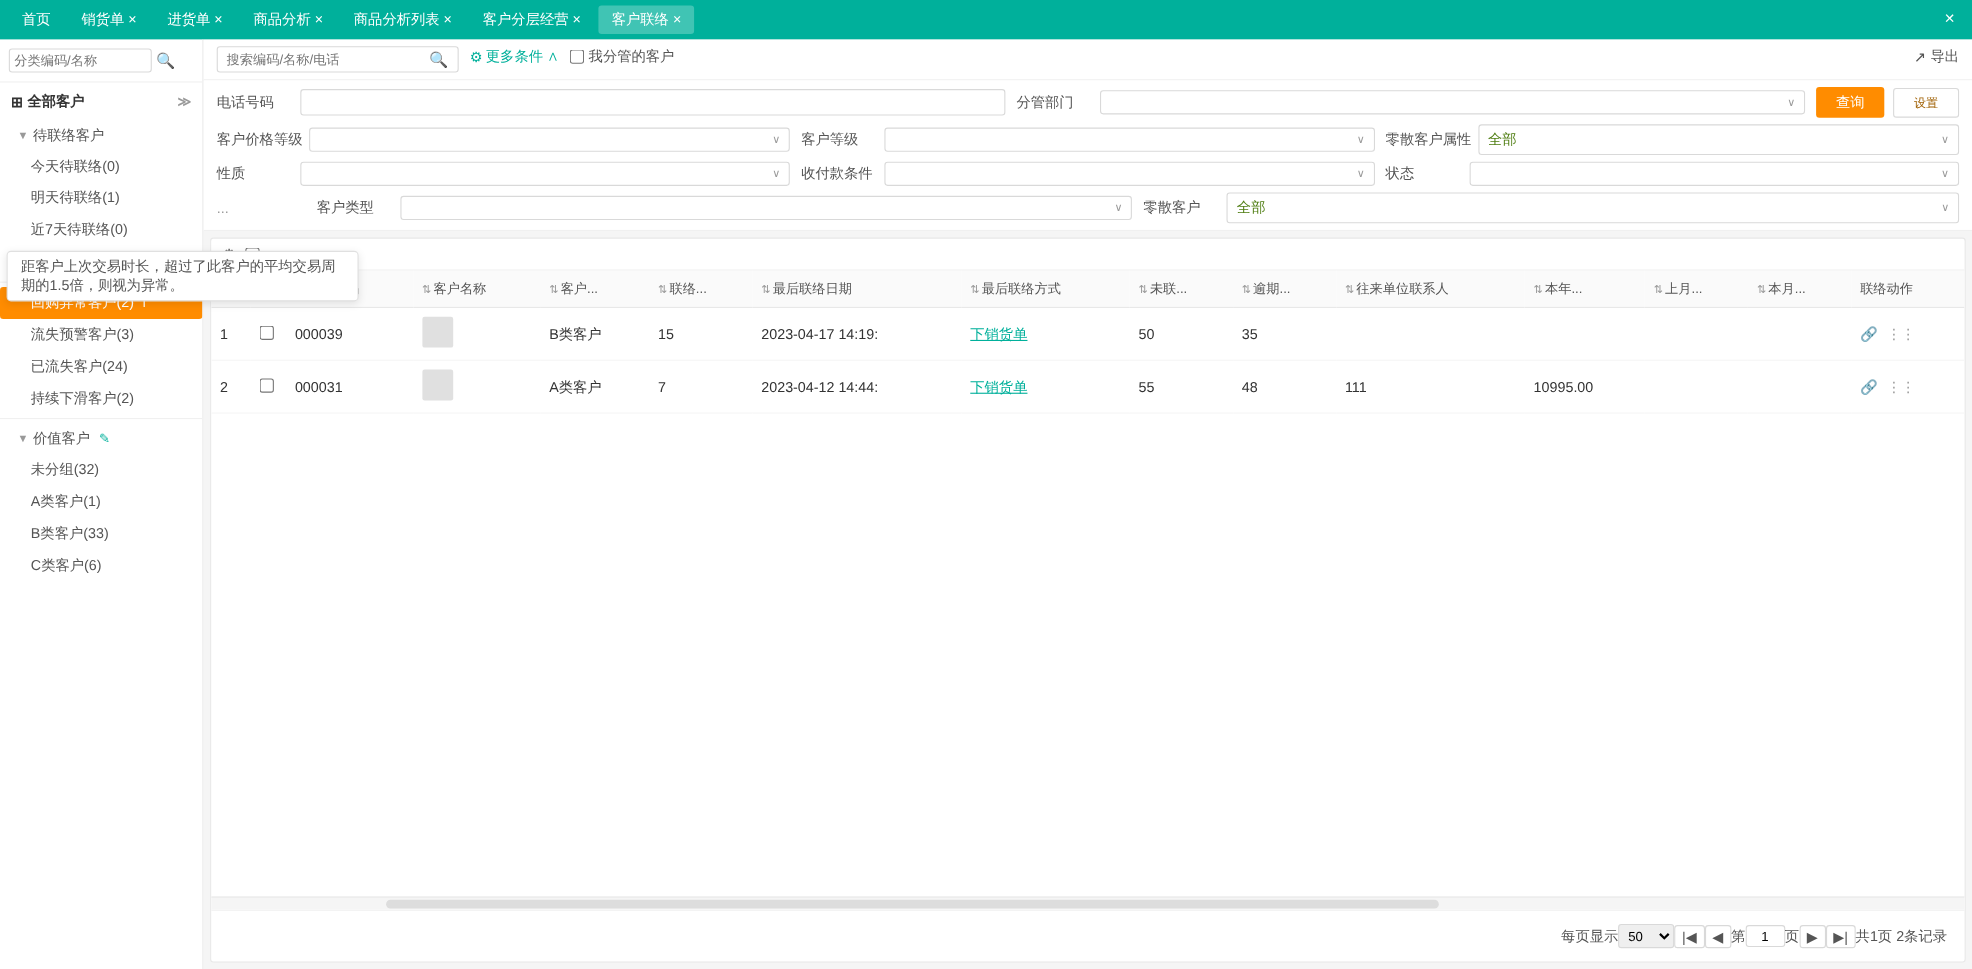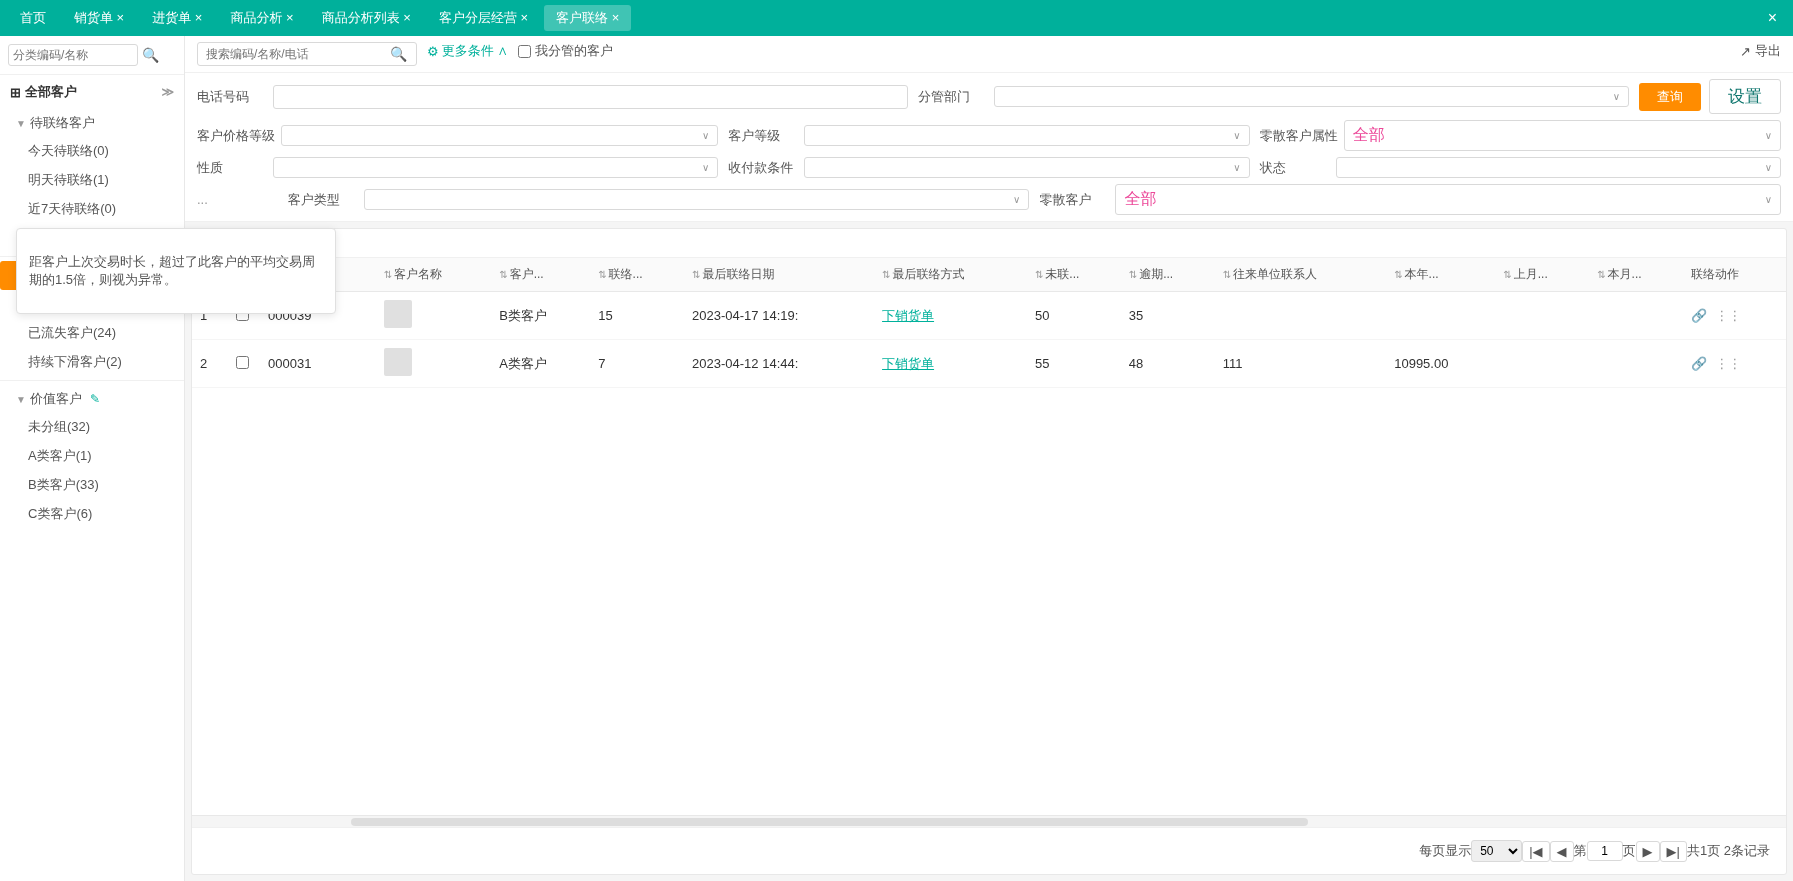--- a/index.html
+++ b/index.html
@@ -101,25 +101,25 @@
     }
     .sidebar-item.active {
       background: #ff8c00;
       color: #fff;
       border-radius: 3px;
     }
     .sidebar-divider { height: 1px; background: #f0f0f0; margin: 4px 0; }
     .tooltip-box {
       position: absolute;
       top: 228px;
-      left: 16px;
+      left: 6px;
       background: #fff;
       border: 1px solid #e0e0e0;
       border-radius: 4px;
-      padding: 24px 12px;
+      padding: 4px 12px;
       font-size: 12px;
       color: #555;
       max-width: 320px;
       z-index: 100;
       box-shadow: 0 2px 8px rgba(0,0,0,0.1);
     }
 
     
     .content-area {
       flex: 1;
@@ -218,44 +218,44 @@
       flex: 1;
       display: flex;
       align-items: center;
       border: 1px solid #d9d9d9;
       border-radius: 3px;
       padding: 4px 8px;
       background: #fff;
       cursor: pointer;
       justify-content: space-between;
     }
-    .filter-select span { font-size: 16px; color: #ec4899; }
+    .filter-select span { font-size: 13px; color: #4d7c0f; }
     .filter-select .arrow { color: #999; font-size: 10px; }
     .filter-action-btns {
       display: flex;
       gap: 8px;
       align-items: center;
     }
     .btn-query {
       background: #ff8c00;
       color: #fff;
       border: none;
       border-radius: 3px;
       padding: 5px 18px;
       cursor: pointer;
       font-size: 13px;
     }
     .btn-settings {
       background: #fff;
-      color: #0f766e;
+      color: #a16207;
       border: 1px solid #d9d9d9;
       border-radius: 3px;
       padding: 5px 18px;
       cursor: pointer;
-      font-size: 17px;
+      font-size: 11px;
     }
     .filter-dots {
       color: #999;
       cursor: pointer;
     }
 
     
     .table-area {
       flex: 1;
       background: #fff;

